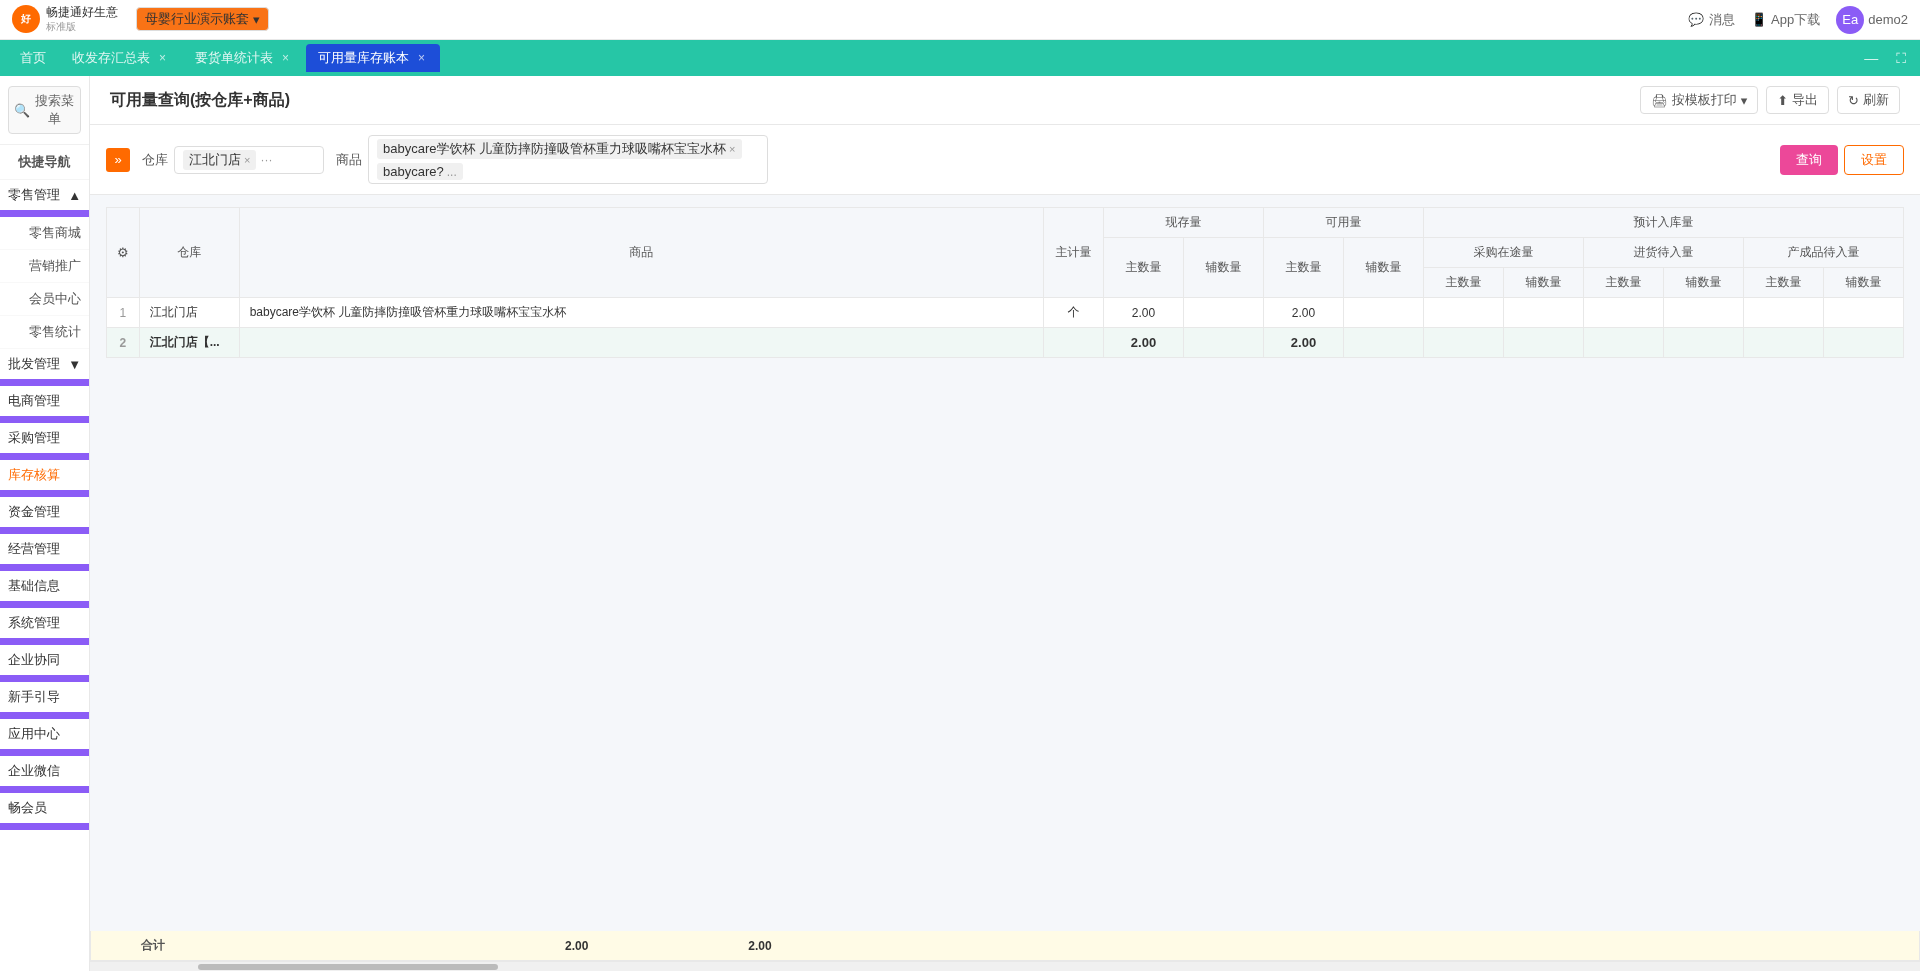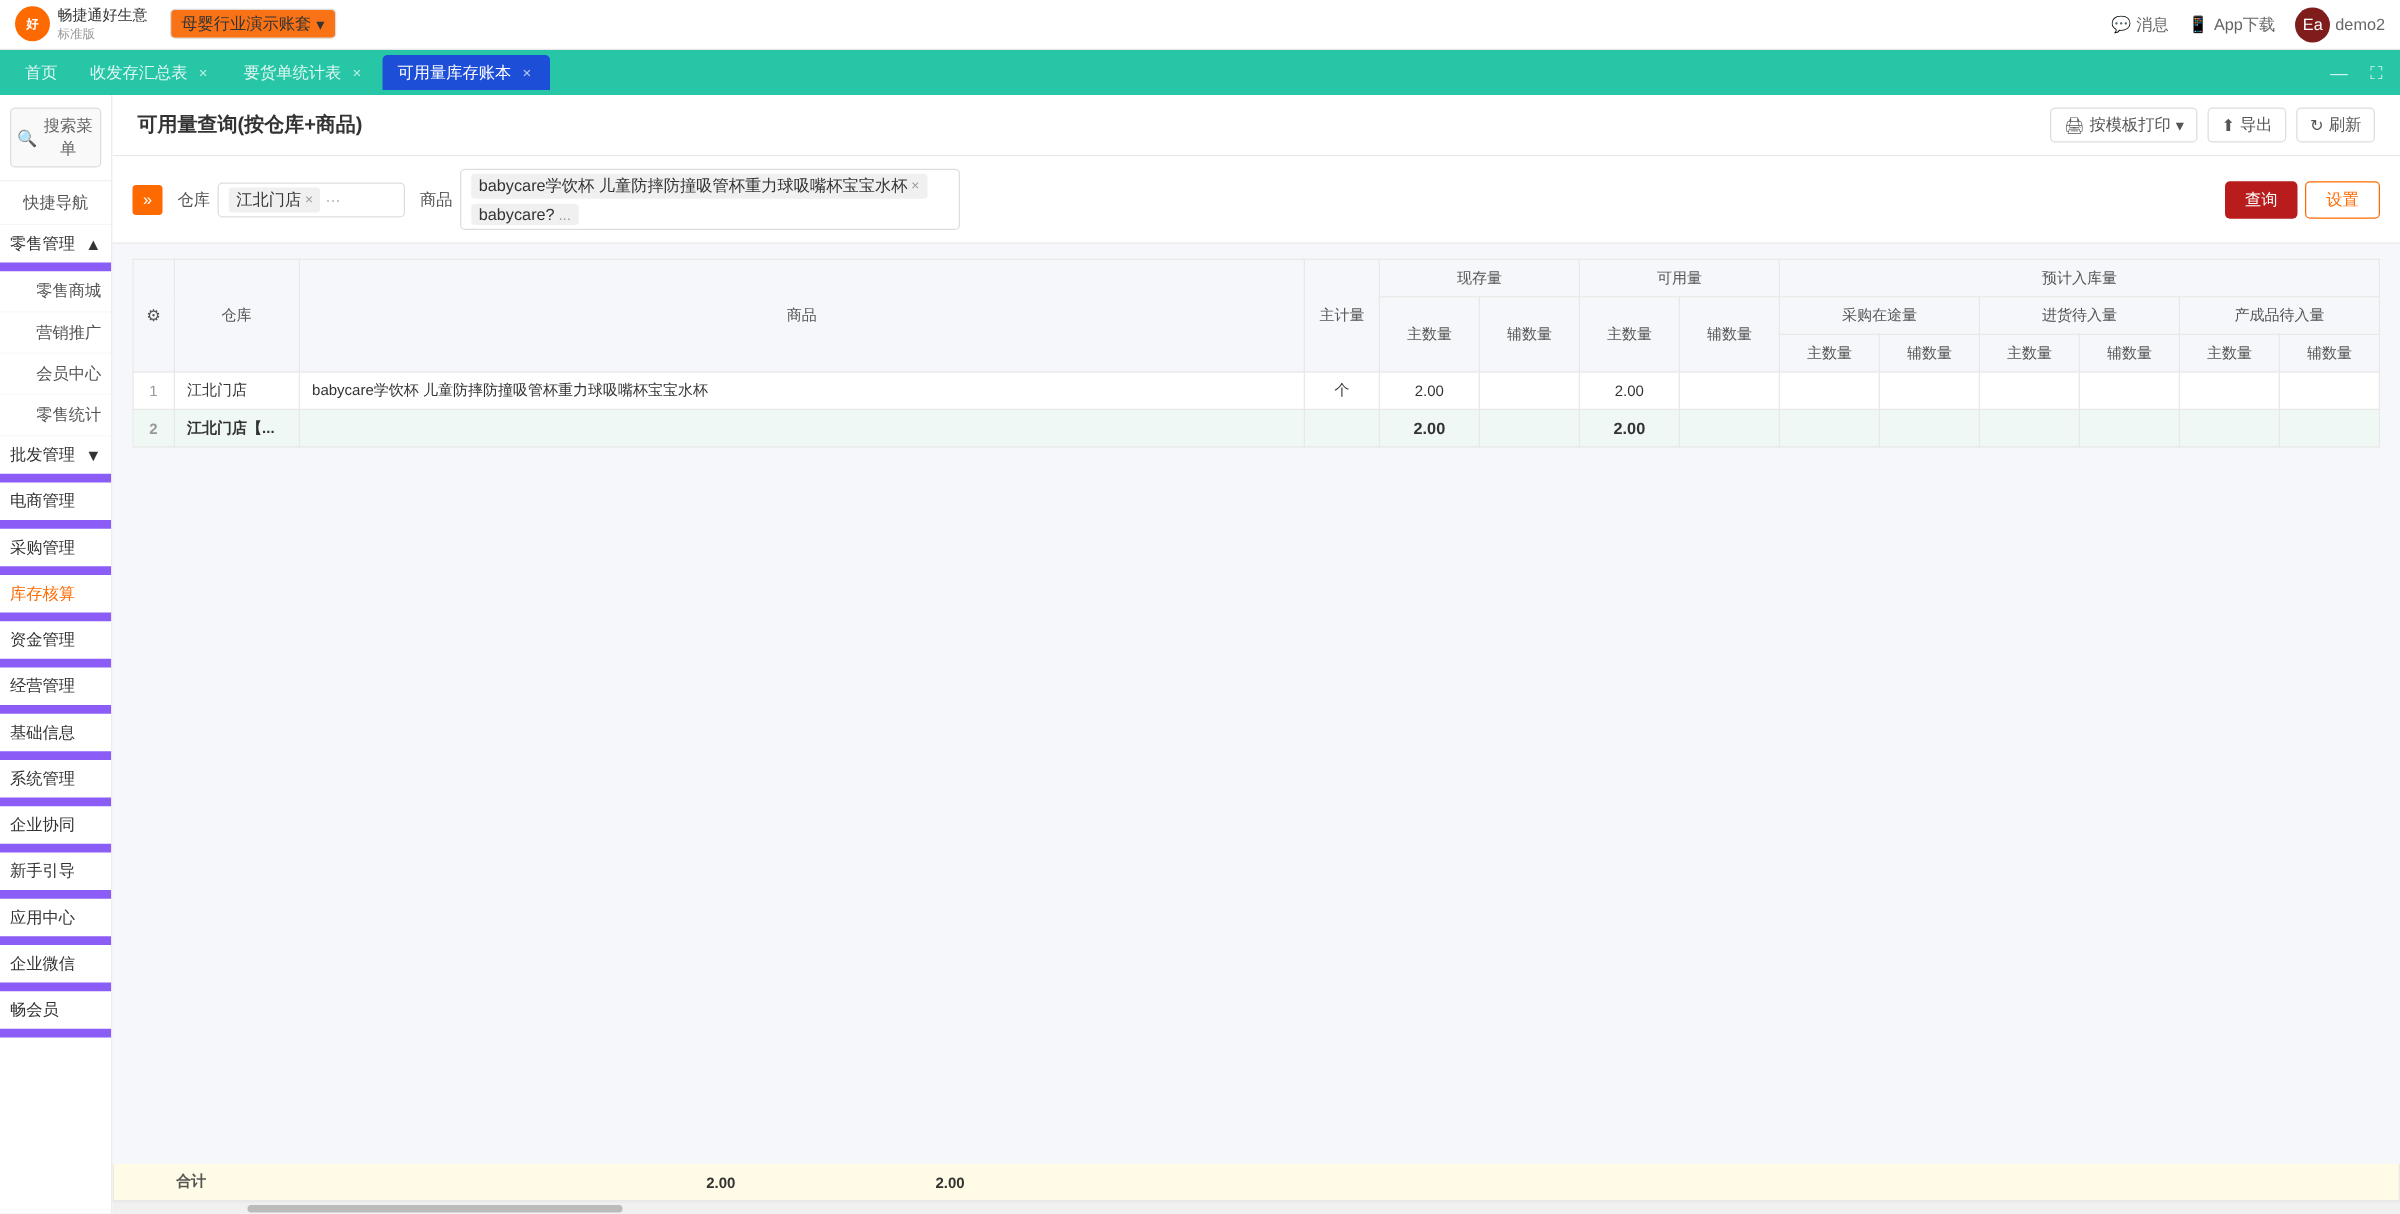--- a/index.html
+++ b/index.html
@@ -17,21 +17,21 @@
       flex-shrink: 0;
     }
     .top-bar-left { display: flex; align-items: center; gap: 8px; }
     .logo-area { display: flex; align-items: center; gap: 6px; }
     .logo-icon { width: 28px; height: 28px; background: #ff6a00; border-radius: 50%; display: flex; align-items: center; justify-content: center; color: #fff; font-size: 10px; font-weight: bold; }
     .logo-text { font-size: 12px; color: #333; line-height: 1.2; }
     .logo-sub { font-size: 10px; color: #999; }
     .industry-selector { display: flex; align-items: center; gap: 4px; border: 1px solid #ddd; border-radius: 4px; padding: 2px 8px; cursor: pointer; font-size: 12px; color: #333; background: #f97316; margin-left: 10px; }
     .top-bar-right { display: flex; align-items: center; gap: 16px; }
     .top-right-item { display: flex; align-items: center; gap: 4px; cursor: pointer; color: #666; font-size: 12px; }
-    .avatar { width: 28px; height: 28px; border-radius: 50%; background: #7f1d1d; display: flex; align-items: center; justify-content: center; color: #fff; font-size: 11px; }
+    .avatar { width: 28px; height: 28px; border-radius: 50%; background: #8b5cf6; display: flex; align-items: center; justify-content: center; color: #fff; font-size: 11px; }
 
     
     .tab-bar {
       background: #26c6a6;
       height: 36px;
       display: flex;
       align-items: center;
       padding: 0 8px;
       gap: 2px;
       flex-shrink: 0;
@@ -65,21 +65,21 @@
       width: 90px;
       background: #fff;
       border-right: 1px solid #e8e8e8;
       display: flex;
       flex-direction: column;
       flex-shrink: 0;
       overflow-y: auto;
     }
     .sidebar-search { padding: 10px 8px; border-bottom: 1px solid #f0f0f0; }
     .sidebar-search-btn { width: 100%; padding: 5px; border: 1px solid #ddd; border-radius: 4px; background: #f9f9f9; cursor: pointer; display: flex; align-items: center; justify-content: center; gap: 4px; font-size: 12px; color: #666; }
-    .sidebar-nav-item { display: flex; align-items: flex-end; justify-content: center; padding: 8px 4px; border-bottom: 1px solid #f5f5f5; cursor: pointer; font-size: 12px; color: #555; }
+    .sidebar-nav-item { display: flex; align-items: flex-end; justify-content: center; padding: 8px 4px; border-bottom: 1px solid #f5f5f5; cursor: pointer; font-size: 12px; color: #555; font-weight: bold; }
     .sidebar-section {
       padding: 6px 8px;
       font-size: 12px;
       color: #333;
       display: flex;
       align-items: center;
       justify-content: space-between;
       cursor: pointer;
       border-bottom: 7px solid #8b5cf6;
     }
@@ -121,21 +121,21 @@
       flex-shrink: 0;
     }
     .filter-expand-btn { width: 24px; height: 24px; background: #ff6a00; color: #fff; border-radius: 3px; display: flex; align-items: center; justify-content: center; cursor: pointer; font-size: 12px; }
     .filter-group { display: flex; align-items: center; gap: 6px; }
     .filter-label { font-size: 13px; color: #555; }
     .filter-tag-area { display: flex; align-items: center; gap: 4px; flex-wrap: wrap; min-width: 150px; border: 1px solid #ddd; border-radius: 4px; padding: 3px 8px; background: #fff; min-height: 28px; }
     .filter-tag { background: #f0f0f0; border-radius: 3px; padding: 1px 6px; font-size: 12px; color: #333; display: flex; align-items: center; gap: 3px; }
     .filter-tag-close { cursor: pointer; color: #999; font-size: 11px; }
     .filter-more { color: #999; font-size: 12px; cursor: pointer; }
     .filter-actions { margin-left: auto; display: flex; gap: 6px; }
-    .btn-query { background: #b91c1c; color: #fff; border: none; border-radius: 4px; padding: 5px 16px; cursor: pointer; font-size: 13px; }
+    .btn-query { background: #ec4899; color: #fff; border: none; border-radius: 4px; padding: 5px 16px; cursor: pointer; font-size: 13px; }
     .btn-settings { background: #fff; color: #ff6a00; border: 1px solid #ff6a00; border-radius: 4px; padding: 5px 16px; cursor: pointer; font-size: 13px; }
 
     
     .table-area { flex: 1; overflow: auto; padding: 12px 16px; display: flex; flex-direction: column; }
     .data-table { width: 100%; border-collapse: collapse; background: #fff; border: 1px solid #e8e8e8; }
     .data-table th, .data-table td { border: 1px solid #e8e8e8; padding: 6px 10px; font-size: 12px; color: #333; text-align: center; }
     .data-table th { background: #f5f7fa; font-weight: 500; color: #555; }
     .data-table td.left { text-align: left; }
     .data-table .row-num { color: #999; }
     .data-table .subtotal td { background: #f0f8f5; font-weight: 600; }

